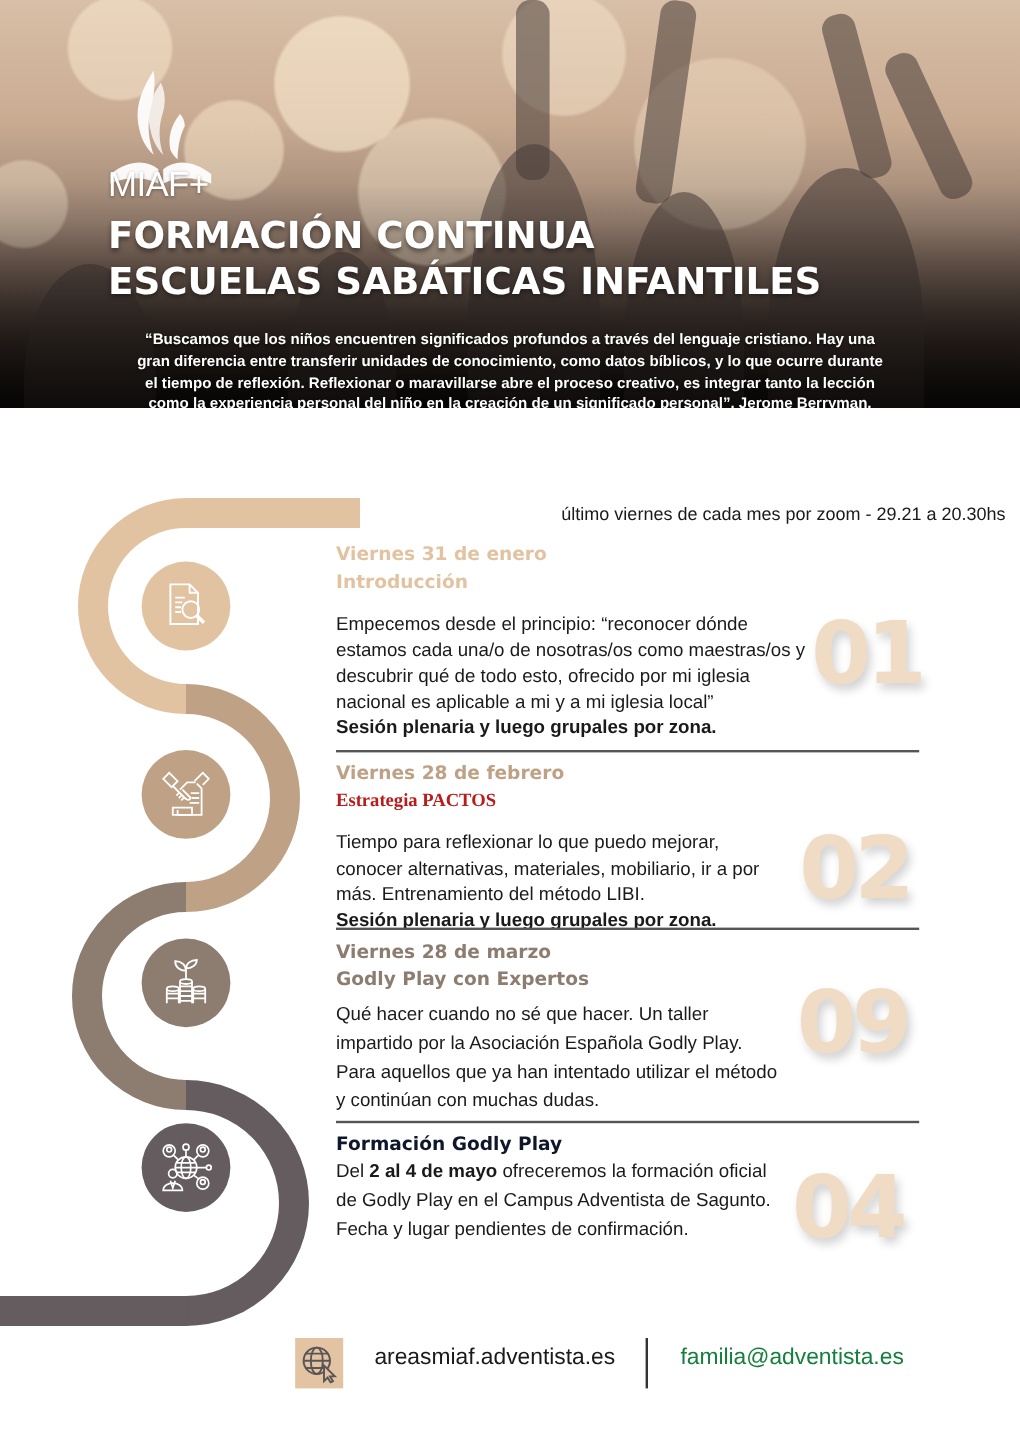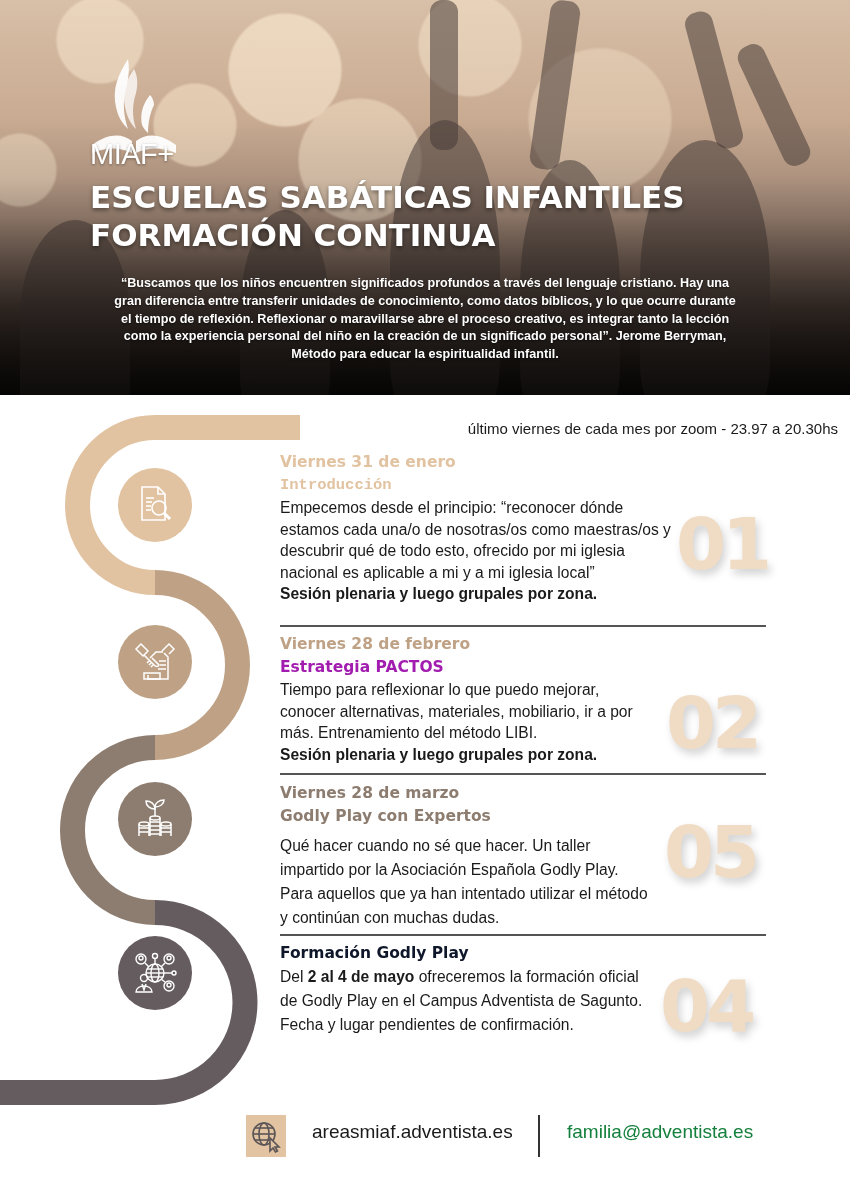--- a/index.html
+++ b/index.html
@@ -1,21 +1,21 @@
 <!DOCTYPE html>
 <html><head>
 <meta charset="utf-8">
 <style>
   * { box-sizing: border-box; margin: 0; padding: 0; }
   html, body { width: 850px; height: 1200px; background: #ffffff; overflow: hidden; }
   body { position: relative; font-family: "DejaVu Sans", sans-serif; color: #1a1a1a; }
 
   
   .hero {
-    position: absolute; left: 0; top: 0; width: 850px; height: 395px; overflow: hidden;
+    position: absolute; left: 0; top: 0; width: 850px; height: 340px; overflow: hidden;
     background:
       radial-gradient(circle at 285px 70px, rgba(255,240,215,0.55) 0 55px, rgba(255,240,215,0) 58px),
       radial-gradient(circle at 195px 125px, rgba(255,238,210,0.45) 0 40px, rgba(255,238,210,0) 43px),
       radial-gradient(circle at 100px 40px, rgba(255,240,215,0.45) 0 42px, rgba(255,240,215,0) 45px),
       radial-gradient(circle at 360px 160px, rgba(255,240,215,0.4) 0 60px, rgba(255,240,215,0) 63px),
       radial-gradient(circle at 470px 45px, rgba(255,240,215,0.4) 0 50px, rgba(255,240,215,0) 53px),
       radial-gradient(circle at 600px 120px, rgba(255,240,215,0.3) 0 70px, rgba(255,240,215,0) 73px),
       radial-gradient(circle at 20px 170px, rgba(255,240,215,0.35) 0 35px, rgba(255,240,215,0) 38px),
       linear-gradient(180deg, #d8bfa7 0%, #c9ab92 30%, #9a8272 55%, #4a3c35 78%, #14100e 100%);
   }
@@ -41,21 +41,21 @@
 
   
   .curve { position: absolute; left: 0; top: 400px; width: 300px; height: 720px; }
 
   .icon-circle { position: absolute; width: 74px; height: 74px; border-radius: 50%; display: flex; align-items: center; justify-content: center; }
   .icon-circle svg { width: 46px; height: 46px; }
 
   
   .session { position: absolute; left: 280px; width: 486px; }
   .session-date, .session-topic { font-family: "DejaVu Sans", sans-serif; font-weight: bold; font-size: 15.5px; line-height: 23px; white-space: nowrap; }
-  .session-body { font-family: "Liberation Sans", sans-serif; font-size: 15.6px; line-height: 21.5px; color: #1a1a1a; margin-top: 0; }
+  .session-body { font-family: "Liberation Sans", sans-serif; font-size: 15.6px; line-height: 21.5px; color: #1a1a1a; margin-top: 13px; }
   .session-body b { font-weight: bold; }
   .session-strong { font-family: "Liberation Sans", sans-serif; font-weight: bold; font-size: 15.6px; line-height: 21.5px; }
   .divider { position: absolute; left: 280px; width: 486px; height: 2px; background: #555; }
 
   .big-num { position: absolute; font-family: "DejaVu Sans", sans-serif; font-weight: bold; font-size: 72px; letter-spacing: -4px;
     color: #f0dcc4; text-shadow: 3px 5px 8px rgba(0,0,0,0.18); line-height: 1; }
 
   .heart { display: inline-block; color: #e2c3a1; font-size: 15px; margin-left: 4px; }
 
   
@@ -84,22 +84,22 @@
       <path d="M40 4 C30 20 24 34 28 52 C30 62 34 68 40 74 C36 62 34 48 38 34 C40 26 42 16 40 4 Z"></path>
       <path d="M46 14 C36 28 34 42 38 56 C40 64 44 70 48 74 C44 62 44 50 48 38 C50 30 50 22 46 14 Z" opacity="0.8"></path>
       <path d="M62 40 C54 50 52 60 54 70 C56 74 58 76 60 78 C60 68 62 58 66 50 C66 46 64 42 62 40 Z"></path>
       <path d="M4 90 C20 78 34 78 44 86 L44 98 C32 92 18 92 4 98 Z"></path>
       <path d="M88 90 C72 78 58 78 48 86 L48 98 C60 92 74 92 88 98 Z"></path>
     </g>
   </svg>
   <div class="logo-text">MIAF+</div>
 
   <div class="hero-title">
+    <div>FORMACIÓN CONTINUA</div>
     <div>ESCUELAS SABÁTICAS INFANTILES</div>
-    <div>FORMACIÓN CONTINUA</div>
   </div>
 
   <div class="hero-quote">“Buscamos que los niños encuentren significados profundos a través del lenguaje cristiano. Hay una gran diferencia entre transferir unidades de conocimiento, como datos bíblicos, y lo que ocurre durante el tiempo de reflexión. Reflexionar o maravillarse abre el proceso creativo, es integrar tanto la lección como la experiencia personal del niño en la creación de un significado personal”. Jerome Berryman, Método para educar la espiritualidad infantil.</div>
 </div>
 
 <svg class="curve" viewBox="0 400 300 720">
 
   <rect x="155" y="415" width="700" height="25" fill="#e2c3a1"></rect>
   <path d="M155 427.5 A77.5 77.5 0 0 0 155 582.5" fill="none" stroke="#e2c3a1" stroke-width="25"></path>
 
@@ -180,46 +180,46 @@
     <line x1="32" y1="23" x2="40" y2="23"></line>
     <line x1="13" y1="13" x2="17" y2="17"></line>
       <line x1="33" y1="13" x2="29" y2="17"></line>
       <line x1="33" y1="32" x2="29" y2="29"></line>
     <circle cx="12" cy="28" r="3.5"></circle>
     <path d="M4 42 C4 34 20 34 20 42 Z"></path>
     <path d="M10 34 L12 40 L14 34"></path>
   </svg>
 </div>
 
-<div class="schedule-label">último viernes de cada mes por zoom - 23.97 a 20.30hs</div>
+<div class="schedule-label">último viernes de cada mes por zoom - 29.21 a 20.30hs</div>
 
 <div class="session" style="top:451px;">
   <div class="session-date" style="color:#e2c3a1;">Viernes 31 de enero</div>
-  <div class="session-topic" style="color:#e2c3a1;font-family:Liberation Mono, monospace;">Introducción</div>
+  <div class="session-topic" style="color:#e2c3a1;">Introducción</div>
   <div class="session-body" style="width:400px;">Empecemos desde el principio: “reconocer dónde estamos cada una/o de nosotras/os como maestras/os y descubrir qué de todo esto, ofrecido por mi iglesia nacional es aplicable a mi y a mi iglesia local”</div>
   <div class="session-strong">Sesión plenaria y luego grupales por zona.</div>
 </div>
 <div class="big-num" style="left:676px; top:508px;text-align:right;">01</div>
 <div class="divider" style="top:625px;"></div>
 
 <div class="session" style="top:633px;">
   <div class="session-date" style="color:#bfa285;">Viernes 28 de febrero</div>
-  <div class="session-topic" style="color:#a21caf;">Estrategia PACTOS</div>
+  <div class="session-topic" style="color:#b91c1c;font-family:Liberation Serif, serif;">Estrategia PACTOS</div>
   <div class="session-body" style="width:370px;">Tiempo para reflexionar lo que puedo mejorar, conocer alternativas, materiales, mobiliario, ir a por más. Entrenamiento del método LIBI.</div>
   <div class="session-strong">Sesión plenaria y luego grupales por zona.</div>
 </div>
 <div class="big-num" style="left:666px; top:662px;margin-top:25px;">02</div>
 <div class="divider" style="top:773px;"></div>
 
 <div class="session" style="top:782px;">
   <div class="session-date" style="color:#8d7d70;">Viernes 28 de marzo</div>
   <div class="session-topic" style="color:#8d7d70;">Godly Play con Expertos</div>
   <div class="session-body" style="width:370px; line-height:24px; margin-top:6px;">Qué hacer cuando no sé que hacer. Un taller impartido por la Asociación Española Godly Play. Para aquellos que ya han intentado utilizar el método y continúan con muchas dudas.</div>
 </div>
-<div class="big-num" style="left:664px; top:816px;">05</div>
+<div class="big-num" style="left:664px; top:816px;">09</div>
 <div class="divider" style="top:934px;"></div>
 
 <div class="session" style="top:942px;">
   <div class="session-date" style="color:#0f172a;">Formación Godly Play</div>
   <div class="session-body" style="width:370px; line-height:24px; margin-top:0;">
     <span>Del </span><b>2 al 4 de mayo</b><span> ofreceremos la formación oficial de Godly Play en el Campus Adventista de Sagunto. Fecha y lugar pendientes de confirmación.</span>
   </div>
 </div>
 <div class="big-num" style="left:660px; top:970px;">04</div>
 

